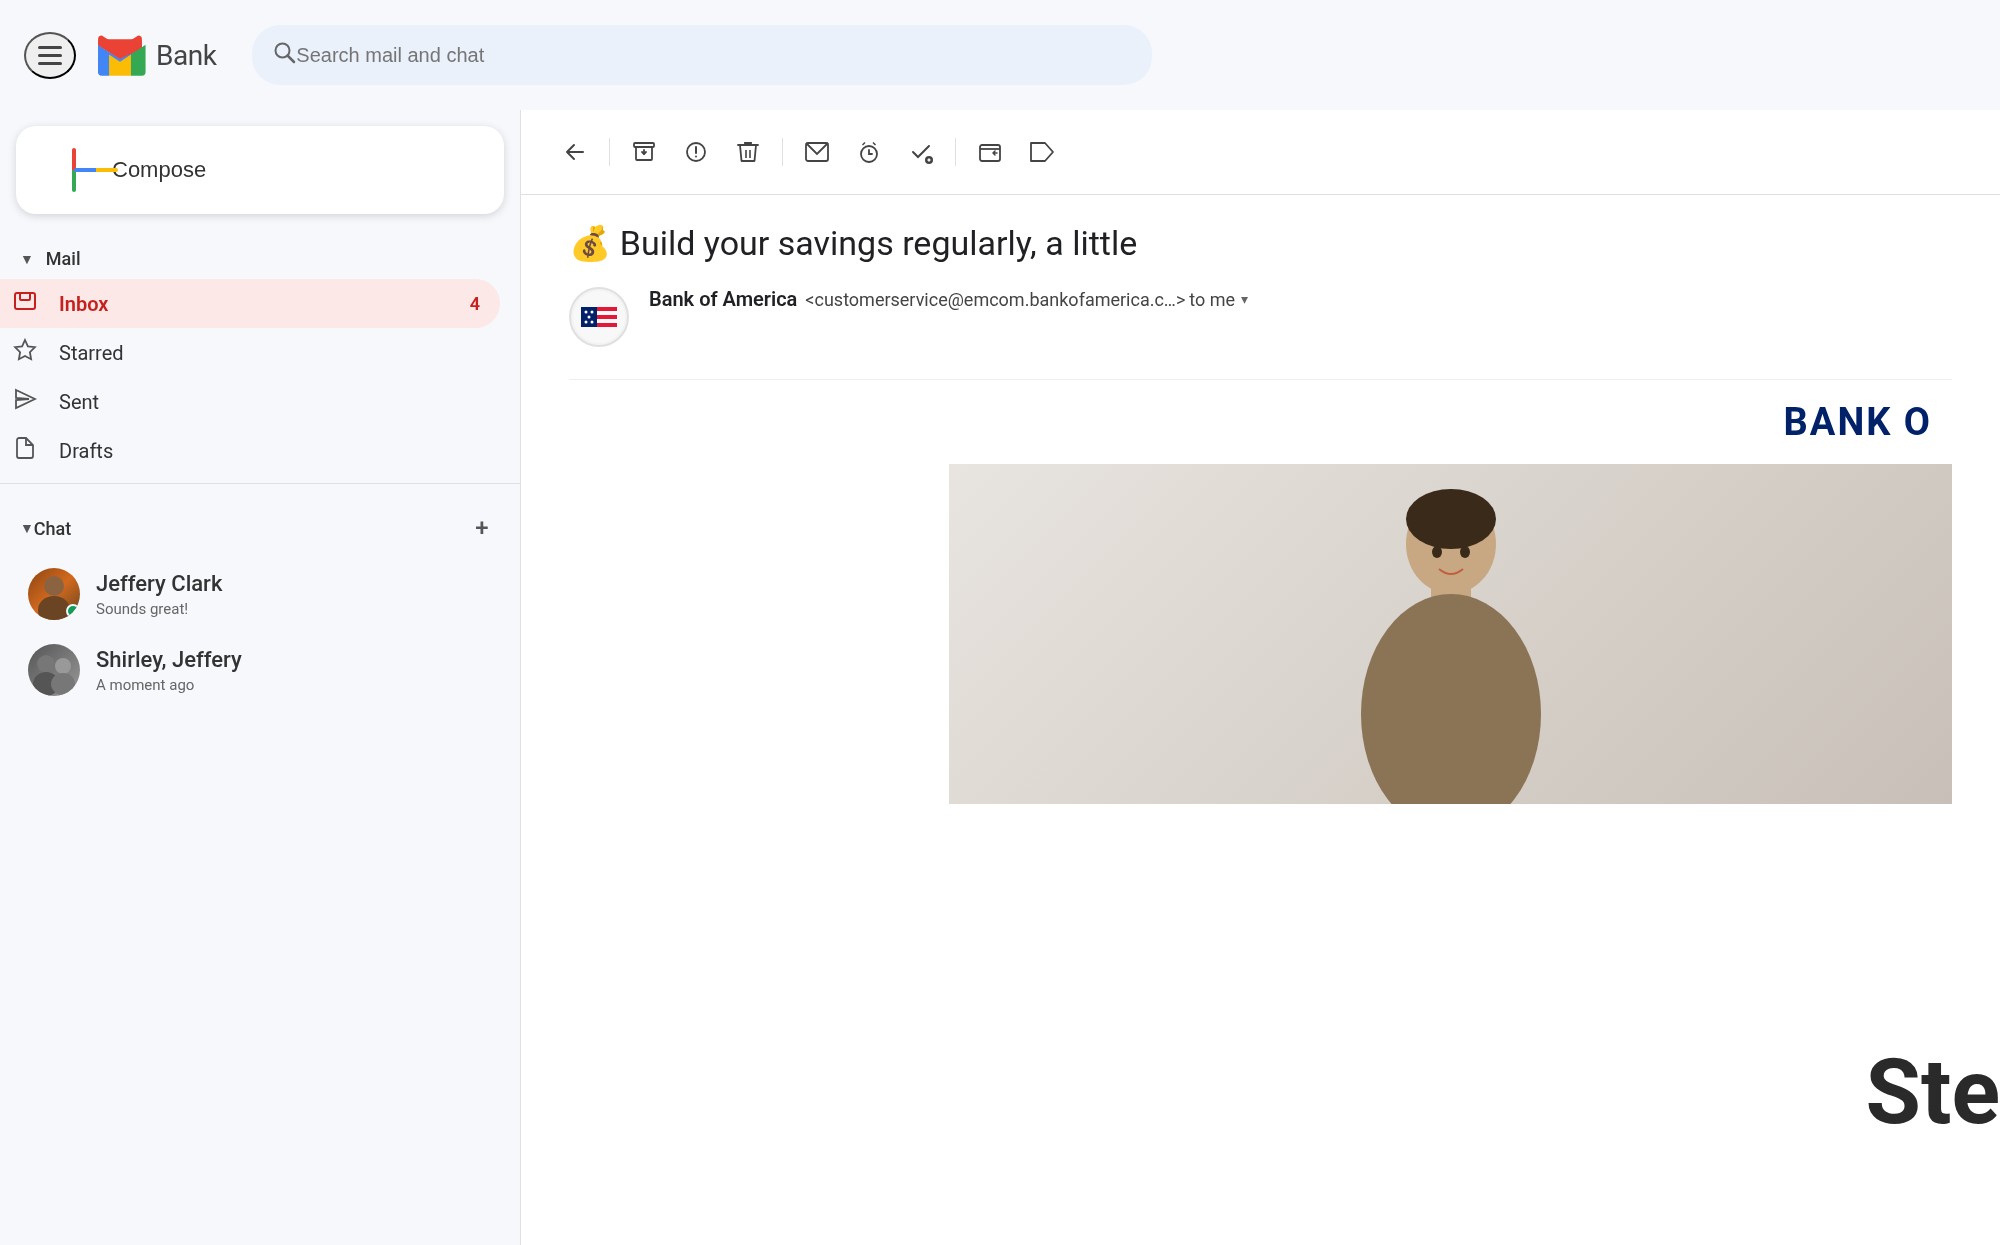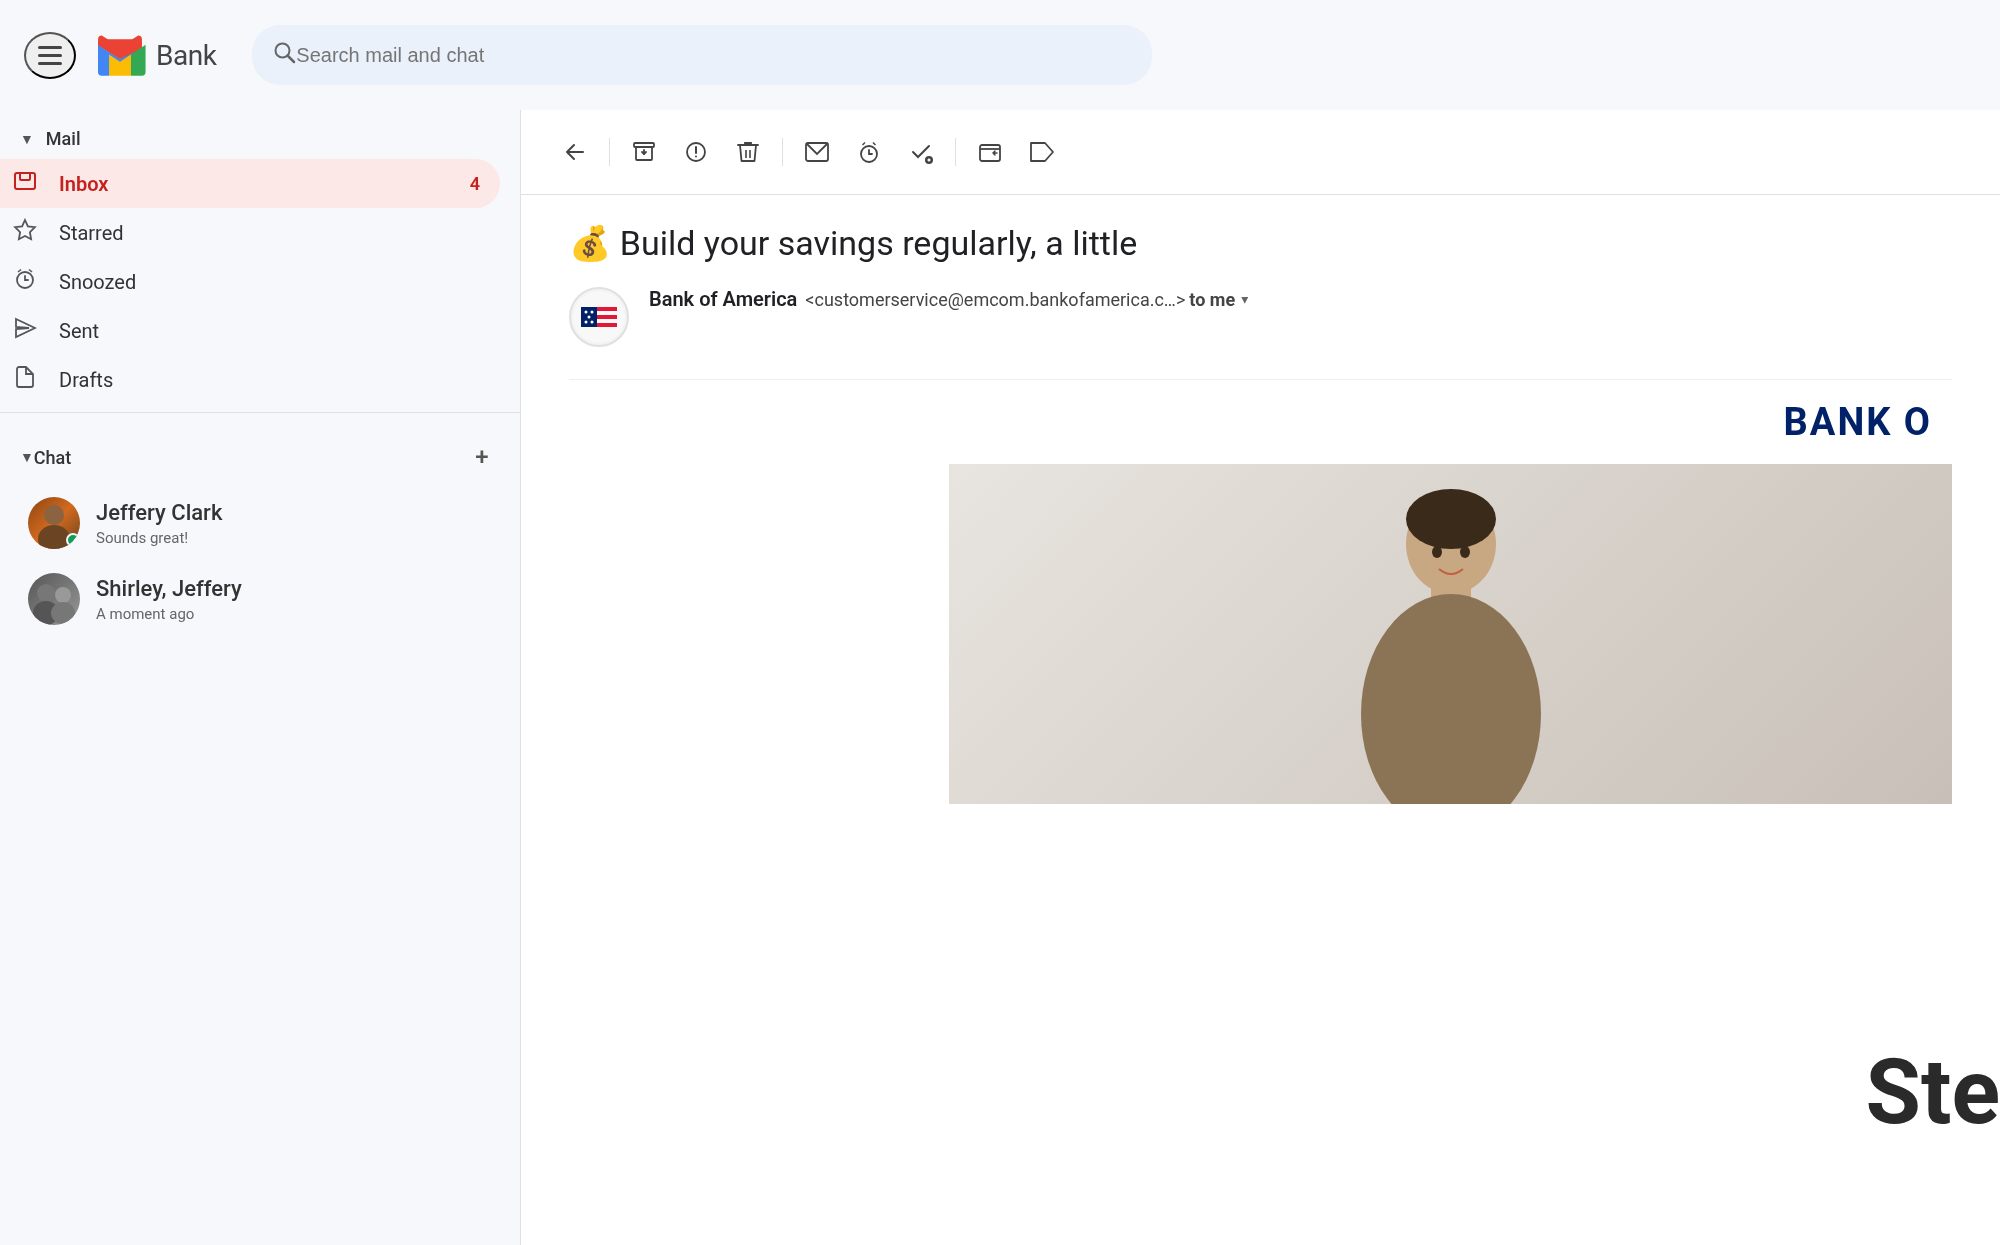--- a/index.html
+++ b/index.html
@@ -357,21 +357,20 @@
     }
     .email-to-line {
       display: flex;
       align-items: center;
       gap: 6px;
       font-size: 18px;
       color: #444;
     }
     .to-me-text {
       color: #444;
-      font-weight: bold;
     }
     .dropdown-arrow {
       font-size: 14px;
       color: #666;
       cursor: pointer;
     }
 
     
     .email-body-preview {
       flex: 1;
@@ -431,20 +430,24 @@
       </svg>
     </span>
     <input class="search-input" type="text" placeholder="Search mail and chat" style="">
   </div>
 </div>
 
 <div class="main-layout">
 
   <div class="sidebar">
 
+    <button class="compose-btn">
+      <div class="compose-plus"></div>
+      <span>Compose</span>
+    </button>
 
     <div class="section-header">
       <span class="chevron-icon">▼</span>
       <span>Mail</span>
     </div>
 
     <div class="nav-item active">
       <span class="nav-icon">
         <svg width="24" height="24" viewBox="0 0 24 24" fill="none">
           <rect x="2" y="4" width="20" height="16" rx="2" stroke="#c5221f" stroke-width="2"></rect>
@@ -457,31 +460,20 @@
 
     <div class="nav-item">
       <span class="nav-icon">
         <svg width="24" height="24" viewBox="0 0 24 24" fill="none">
           <path d="M12 2l2.9 6.4 7 .8-5 5 1.2 7L12 18l-6.1 3.2 1.2-7-5-5 7-.8z" stroke="#555" stroke-width="1.8" fill="none"></path>
         </svg>
       </span>
       <span class="nav-label">Starred</span>
     </div>
 
-    <div class="nav-item">
-      <span class="nav-icon">
-        <svg width="24" height="24" viewBox="0 0 24 24" fill="none">
-          <circle cx="12" cy="13" r="8" stroke="#555" stroke-width="1.8"></circle>
-          <polyline points="12,9 12,13 15,13" stroke="#555" stroke-width="1.8" stroke-linecap="round"></polyline>
-          <line x1="8" y1="2.5" x2="5" y2="5" stroke="#555" stroke-width="1.5"></line>
-          <line x1="16" y1="2.5" x2="19" y2="5" stroke="#555" stroke-width="1.5"></line>
-        </svg>
-      </span>
-      <span class="nav-label">Snoozed</span>
-    </div>
 
     <div class="nav-item">
       <span class="nav-icon">
         <svg width="24" height="24" viewBox="0 0 24 24" fill="none">
           <polygon points="3,3 22,12 3,21 3,13 16,12 3,11" stroke="#555" stroke-width="1.8" fill="none"></polygon>
         </svg>
       </span>
       <span class="nav-label">Sent</span>
     </div>
 

